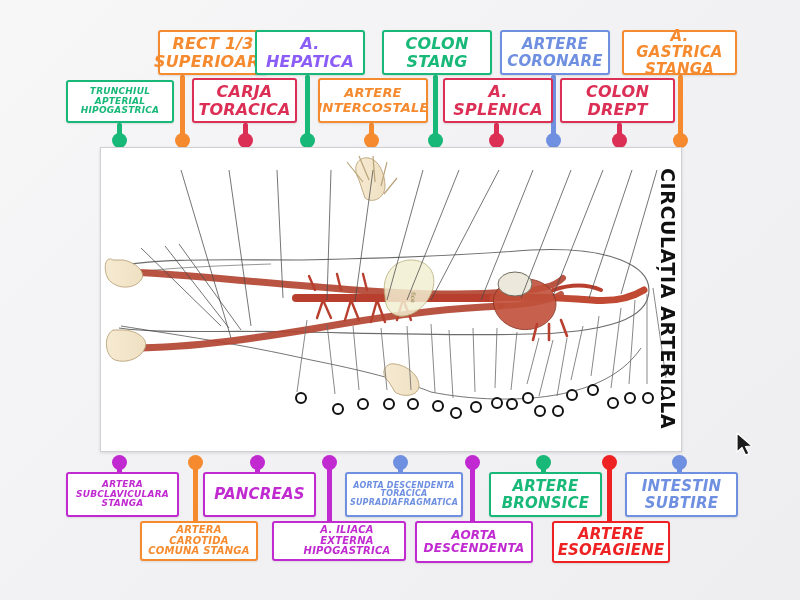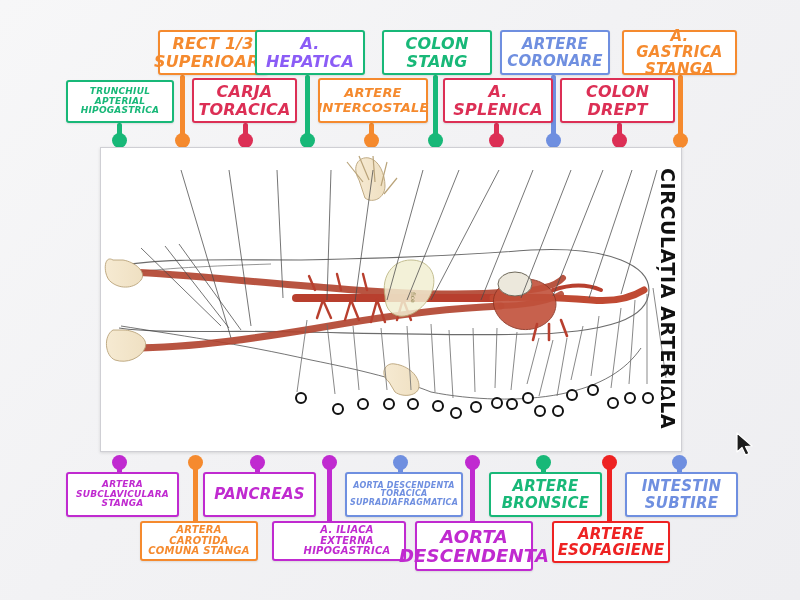--- a/index.html
+++ b/index.html
@@ -370,21 +370,21 @@
           <span>HIPOGASTRICA</span>
         </div>
       </div>
       <div class="lbl" style="left: 345px; top: 472px; width: 118px; height: 45px; border-color: rgb(111, 143, 224); color: rgb(111, 143, 224); font-size: 8px;">
         <div>
           <span>AORTA DESCENDENTA</span>
           <span>TORACICA</span>
           <span>SUPRADIAFRAGMATICA</span>
         </div>
       </div>
-      <div class="lbl" style="left: 415px; top: 521px; width: 118px; height: 50px; border-color: rgb(192, 42, 208); color: rgb(192, 42, 208); font-size: 18px;">
+      <div class="lbl" style="left: 415px; top: 521px; width: 118px; height: 42px; border-color: rgb(192, 42, 208); color: rgb(192, 42, 208); font-size: 12px;">
         <div>
           <span>AORTA</span>
           <span>DESCENDENTA</span>
         </div>
       </div>
       <div class="lbl" style="left: 489px; top: 472px; width: 113px; height: 45px; border-color: rgb(24, 184, 120); color: rgb(24, 184, 120); font-size: 15px;">
         <div>
           <span>ARTERE</span>
           <span>BRONSICE</span>
         </div>

